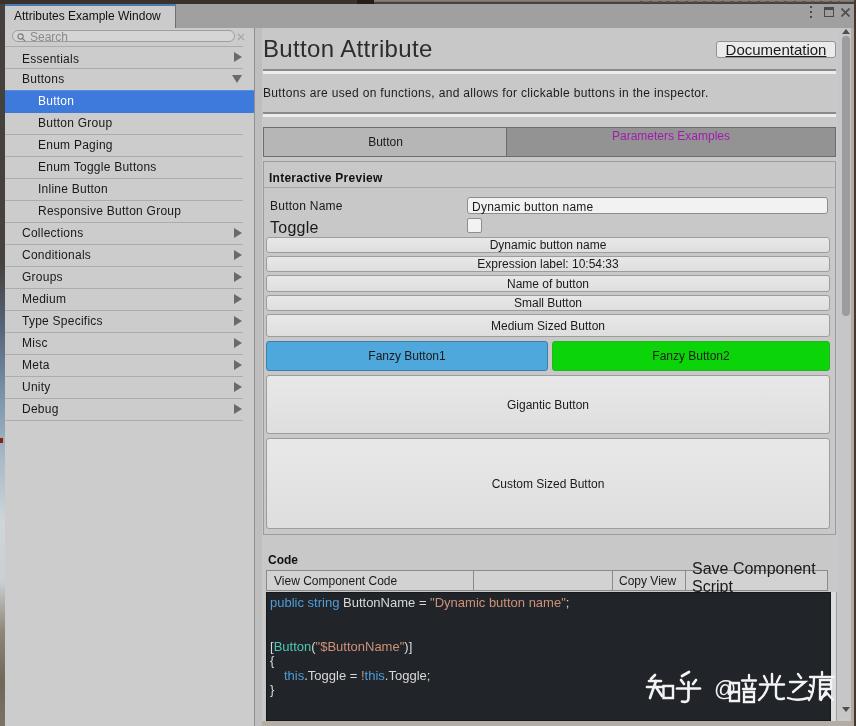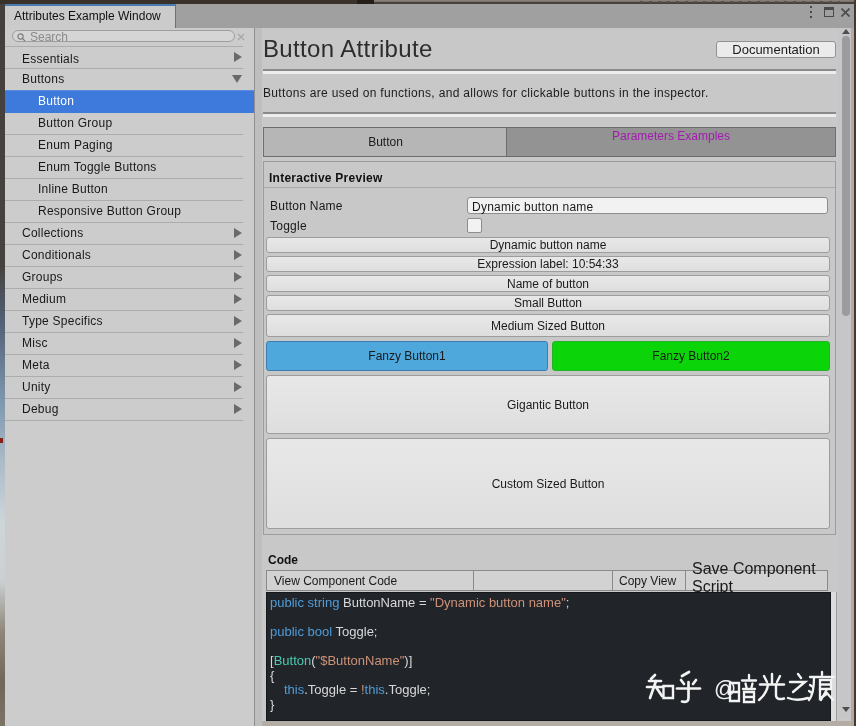--- a/index.html
+++ b/index.html
@@ -104,42 +104,42 @@
 <div class="sep" style="top:420px;"></div>
 </div>
 
 <div class="abs" style="left:254px;top:28px;width:1px;height:698px;background:#8f8f8f;"></div>
 <div class="abs" style="left:255px;top:28px;width:7px;height:698px;background:#bebebe;"></div>
 <div class="abs" style="left:262px;top:28px;width:1.5px;height:698px;background:#8a8a8a;"></div>
 
 <div class="abs" style="left:262px;top:28px;width:578px;height:698px;background:#c8c8c8;"></div>
 
 <div class="abs" style="left:263px;top:35px;font-size:24px;letter-spacing:0.35px;color:#2d2d2d;">Button Attribute</div>
-<div class="ubtn" style="left:716px;top:41px;width:120px;height:17px;background:#ebebeb;border-color:#929292;font-size:13px;">Documentation</div>
+<div class="ubtn" style="left:716px;top:41px;width:120px;height:17px;background:#ebebeb;border-color:#929292;font-size:15px;text-decoration:underline;">Documentation</div>
 
 <div class="groove" style="top:68.5px;"></div>
 
 <div class="abs" style="left:263px;top:86px;font-size:12px;letter-spacing:0.33px;color:#1c1c1c;">Buttons are used on functions, and allows for clickable buttons in the inspector.</div>
 
 <div class="groove" style="top:112.2px;"></div>
 
 <div class="abs" style="left:263px;top:127px;width:573px;height:30px;border:1px solid #6c6c6c;box-sizing:border-box;background:#939393;"></div>
 <div class="abs" style="left:264px;top:128px;width:243px;height:28px;background:#b6b6b6;border-right:1px solid #6c6c6c;box-sizing:border-box;"></div>
 <div class="abs" style="left:264px;top:128px;width:243px;height:28px;display:flex;align-items:center;justify-content:center;font-size:12px;color:#1a1a1a;">Button</div>
 <div class="abs" style="left:507px;top:128px;width:328px;height:16px;display:flex;align-items:center;justify-content:center;font-size:12px;color:#a21caf;">Parameters Examples</div>
 
 <div class="abs" style="left:263px;top:161px;width:573px;height:374px;border:1px solid #9c9c9c;box-sizing:border-box;"></div>
 <div class="abs" style="left:269px;top:171px;font-size:12px;font-weight:bold;letter-spacing:0.25px;color:#111;">Interactive Preview</div>
 <div class="abs" style="left:264px;top:187px;width:571px;height:1px;background:#a8a8a8;"></div>
 
 <div class="abs" style="left:270px;top:199px;font-size:12px;letter-spacing:0.25px;color:#191919;">Button Name</div>
 <div class="abs" style="left:467px;top:197px;width:361px;height:17px;background:#f2f2f2;border:1px solid #8d8d8d;border-radius:3px;box-sizing:border-box;"></div>
 <div class="abs" style="left:472px;top:200px;font-size:12px;letter-spacing:0.25px;color:#1a1a1a;">Dynamic button name</div>
 
-<div class="abs" style="left:270px;top:219px;font-size:12px;letter-spacing:0.25px;color:#191919;">Toggle</div>
+<div class="abs" style="left:270px;top:219px;font-size:16px;letter-spacing:0.25px;color:#191919;">Toggle</div>
 <div class="abs" style="left:467px;top:218px;width:13px;height:13px;background:#f2f2f2;border:1px solid #8d8d8d;border-radius:2px;"></div>
 
 <div class="ubtn" style="left:266px;top:237px;width:564px;height:16px;">Dynamic button name</div>
 <div class="ubtn" style="left:266px;top:256px;width:564px;height:16px;">Expression label: 10:54:33</div>
 <div class="ubtn" style="left:266px;top:275px;width:564px;height:17px;">Name of button</div>
 <div class="ubtn" style="left:266px;top:295px;width:564px;height:16px;">Small Button</div>
 <div class="ubtn" style="left:266px;top:314px;width:564px;height:23px;">Medium Sized Button</div>
 <div class="ubtn" style="left:266px;top:341px;width:282px;height:30px;background:#4fa8dc;border-color:#3a7fae;">Fanzy Button1</div>
 <div class="ubtn" style="left:552px;top:341px;width:278px;height:30px;background:#0bd508;border-color:#24b324;">Fanzy Button2</div>
 <div class="ubtn" style="left:266px;top:375px;width:564px;height:59px;">Gigantic Button</div>
@@ -155,21 +155,20 @@
 <div class="abs" style="left:619px;top:574px;font-size:12px;color:#1a1a1a;">Copy View</div>
 <div class="abs" style="left:692px;top:560px;font-size:16px;color:#1a1a1a;">Save Component Script</div>
 
 <div class="abs" style="left:266px;top:592px;width:565px;height:129px;background:#21252a;border:1px solid #15181b;box-sizing:border-box;"></div>
 <div class="abs" style="left:831px;top:592px;width:4.5px;height:129px;background:#dcdcdc;"></div>
 <div class="abs" style="left:835.5px;top:592px;width:1px;height:129px;background:#9c9c9c;"></div>
 
 <div class="abs" id="code" style="left:270px;top:596px;font-size:13px;line-height:14.5px;color:#d8d8d8;letter-spacing:0;">
     <div><span class="kw">public</span> <span class="kw">string</span> ButtonName = <span class="str">"Dynamic button name"</span>;</div>
     <div>&nbsp;</div>
-    <div><span class="kw">public</span> <span class="kw">bool</span> Toggle;</div>
     <div>&nbsp;</div>
     <div>[<span class="ty">Button</span>(<span class="str">"$ButtonName"</span>)]</div>
     <div>{</div>
     <div><span style="display:inline-block;width:14px;"></span><span class="kw">this</span>.Toggle = <span class="op">!</span><span class="kw">this</span>.Toggle;</div>
     <div>}</div>
   </div>
 <style>.kw{color:#4f9cd8;}.str{color:#ce9178;}.ty{color:#4ec9b0;}.op{color:#ce9178;}</style>
 
 <div class="abs" style="left:262px;top:721px;width:592px;height:5px;background:#b3ada6;"></div>
 

